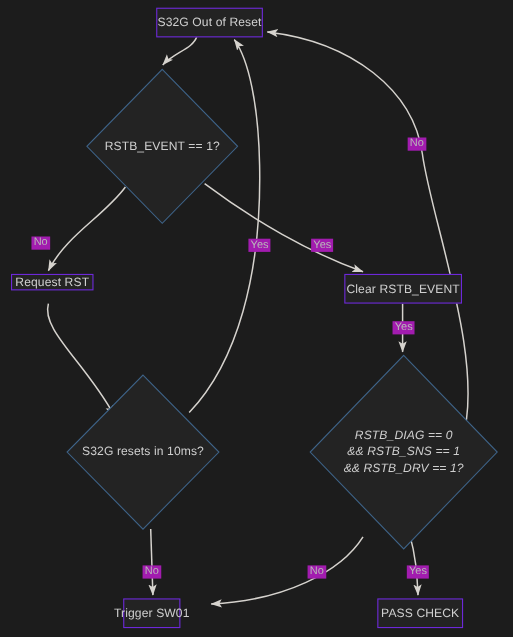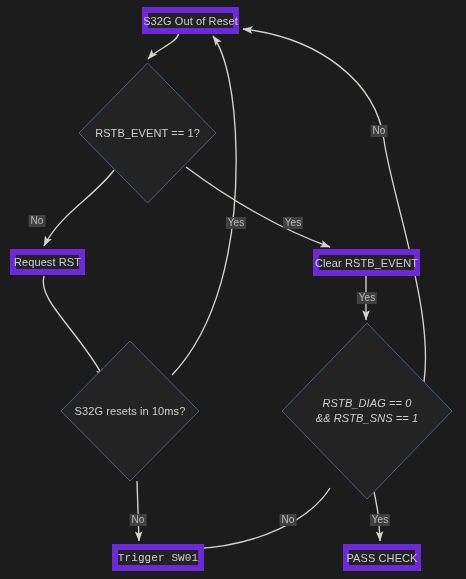--- a/index.html
+++ b/index.html
@@ -26,21 +26,21 @@
     box-sizing: border-box;
     display: flex;
     align-items: center;
     justify-content: center;
     color: #cfcfcf;
     font-size: 11px;
     letter-spacing: 0.1px;
     white-space: nowrap;
   }
   .node.box {
-    border: 6px solid #6d28d9;
+    border: 1px solid #6d28d9;
     background: #232323;
   }
   .node.diamond-wrap {
     border: none;
     background: transparent;
   }
   .diamond-wrap svg {
     position: absolute;
     left: 0; top: 0;
   }
@@ -48,21 +48,21 @@
     position: relative;
     z-index: 2;
     text-align: center;
     line-height: 15px;
     color: #cfcfcf;
     font-size: 11px;
   }
   .edge-label {
     position: absolute;
     color: #b9b9b9;
-    background: #404040;
+    background: #a21caf;
     font-size: 10px;
     line-height: 12px;
     padding: 0px 2px;
     transform: translate(-50%, -50%);
     white-space: nowrap;
   }
 </style>
 </head>
 <body>
 
@@ -102,21 +102,21 @@
     <span>S32G Out of Reset</span>
   </div>
 
   <div class="node diamond-wrap" style="left:78px; top:62px; width:139px; height:142px;align-items:center;">
     <svg width="139" height="142" viewBox="0 0 139 142">
       <polygon points="69.5,1 138,71 69.5,141 1,71" fill="#232323" stroke="#3e6388" stroke-width="1"></polygon>
     </svg>
     <div class="diamond-label">RSTB_EVENT == 1?</div>
   </div>
 
-  <div class="node box" style="left:10px; top:249px; width:75px; height:26px;">
+  <div class="node box" style="left:10px; top:249px; width:75px; height:15px;">
     <span>Request RST</span>
   </div>
 
   <div class="node box" style="left:313px; top:249px; width:107px; height:27px;text-align:center;">
     <span>Clear RSTB_EVENT</span>
   </div>
 
   <div class="node diamond-wrap" style="left:60px; top:340px; width:140px; height:142px;">
     <svg width="140" height="142" viewBox="0 0 140 142">
       <polygon points="70,1 139,71 70,141 1,71" fill="#232323" stroke="#3e6388" stroke-width="1"></polygon>
@@ -124,24 +124,25 @@
     <div class="diamond-label">S32G resets in 10ms?</div>
   </div>
 
   <div class="node diamond-wrap" style="left:281px; top:322px; width:172px; height:178px;font-style:italic;">
     <svg width="172" height="178" viewBox="0 0 172 178">
       <polygon points="86,1 171,89 86,177 1,89" fill="#232323" stroke="#3e6388" stroke-width="1"></polygon>
     </svg>
     <div class="diamond-label">
       <div>RSTB_DIAG == 0</div>
       <div>&amp;&amp; RSTB_SNS == 1</div>
+      <div>&amp;&amp; RSTB_DRV == 1?</div>
     </div>
   </div>
 
-  <div class="node box" style="left:112px; top:544px; width:92px; height:27px;font-family:Liberation Mono, monospace;">
+  <div class="node box" style="left:112px; top:544px; width:52px; height:27px;">
     <span>Trigger SW01</span>
   </div>
 
   <div class="node box" style="left:343px; top:544px; width:78px; height:27px;">
     <span>PASS CHECK</span>
   </div>
 
   <div class="edge-label" style="left:37px; top:221px;">No</div>
 
   <div class="edge-label" style="left:236px; top:223px;">Yes</div>

